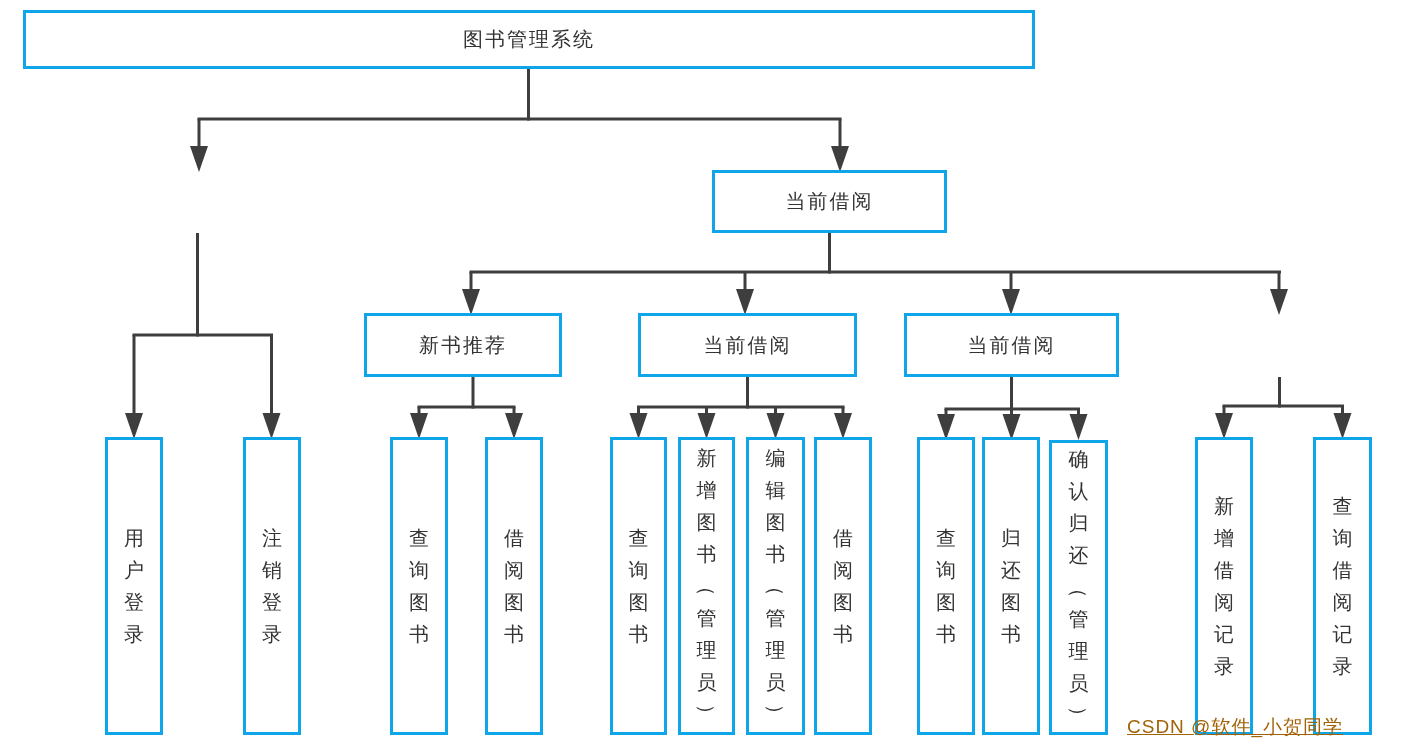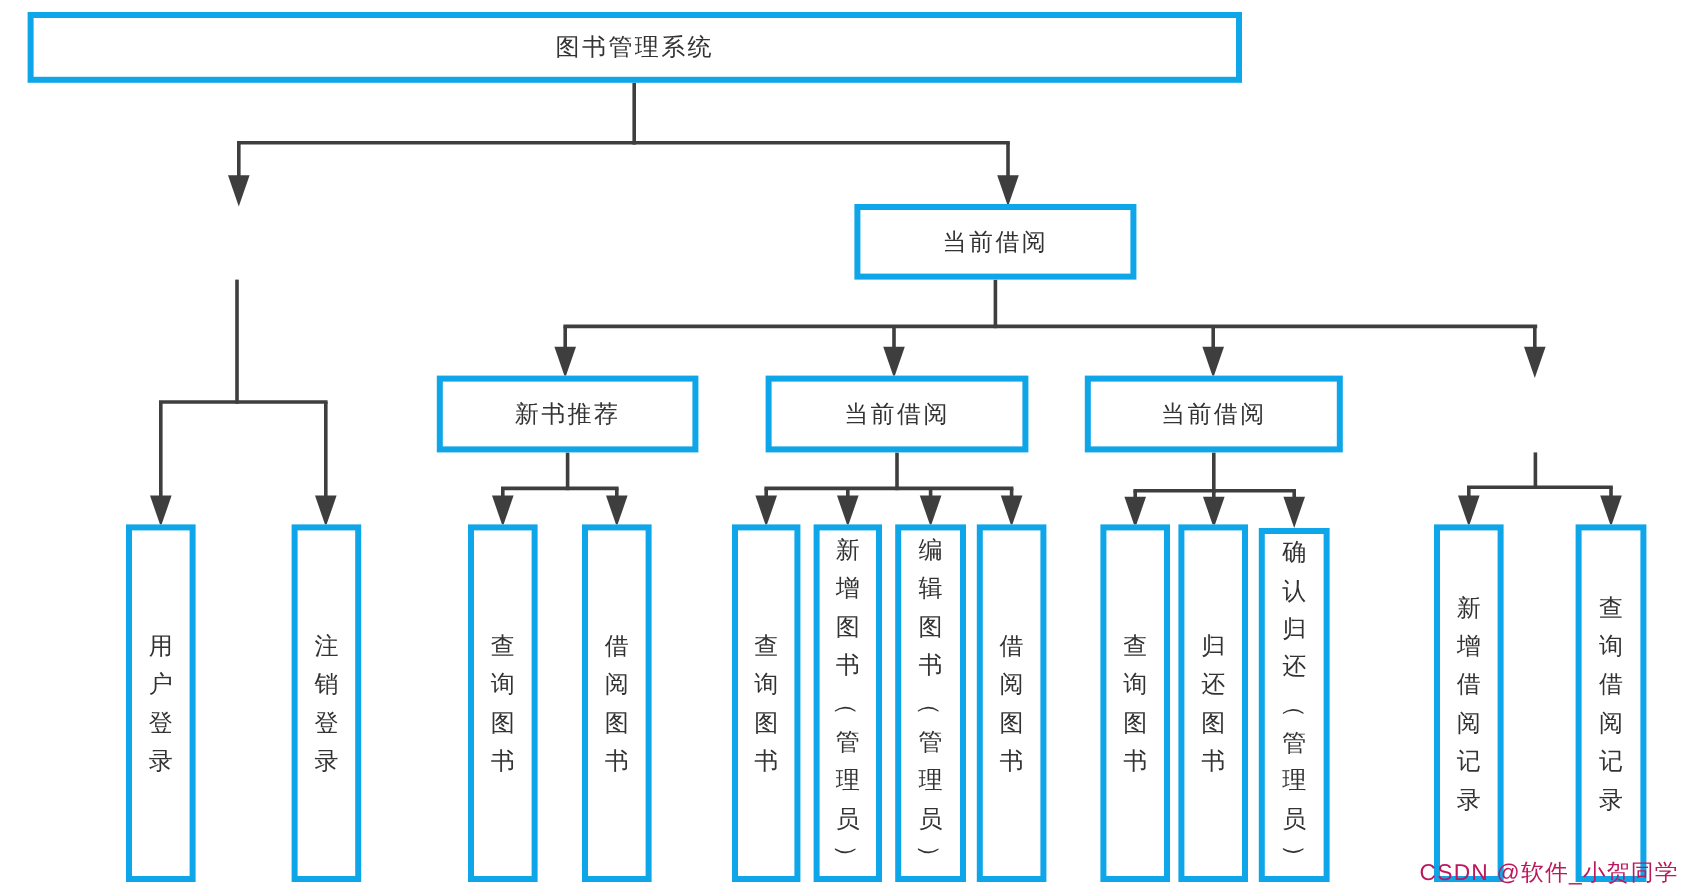--- a/index.html
+++ b/index.html
@@ -2,30 +2,30 @@
 <html><head>
 <meta charset="utf-8">
 <style>
   html,body{margin:0;padding:0;background:#fff;}
   #canvas{
     position:relative;width:1405px;height:747px;background:#ffffff;overflow:hidden;
     font-family:"Liberation Sans","DejaVu Sans",sans-serif;
   }
   #wires{position:absolute;left:0;top:0;width:1405px;height:747px;}
   .box{
-    position:absolute;background:#ffffff;border:5px solid #0ea5e9;box-sizing:border-box;
+    position:absolute;background:#ffffff;border:3px solid #0ea5e9;box-sizing:border-box;
     display:flex;align-items:center;justify-content:center;
     font-size:20px;color:#333333;letter-spacing:2px;white-space:nowrap;
   }
   .leaf{flex-direction:column;letter-spacing:0;}
   .vch{height:32px;width:100%;display:flex;align-items:center;justify-content:center;font-size:20px;color:#333333;}
   .vch.rot{transform:rotate(90deg);}
   #watermark{
-    position:absolute;left:1183px;top:714px;width:220px;
-    font-size:19px;color:#be185d;letter-spacing:1px;white-space:nowrap;
+    position:absolute;left:1127px;top:714px;width:220px;
+    font-size:19px;color:#a16207;letter-spacing:1px;white-space:nowrap;text-decoration:underline;
   }
 </style>
 </head>
 <body>
 
 <div id="canvas">
 
   <svg id="wires" viewBox="0 0 1405 747" xmlns="http://www.w3.org/2000/svg">
 
     <g stroke="#3e3e3e" stroke-width="3" fill="#3e3e3e">
@@ -99,21 +99,21 @@
         <polygon points="1215,413 1233,413 1224,439" stroke="none"></polygon>
       <line x1="1342.5" y1="406" x2="1342.5" y2="419"></line>
         <polygon points="1333.5,413 1351.5,413 1342.5,439" stroke="none"></polygon>
     </g>
   </svg>
 
   <div class="box" style="left:23px;top:10px;width:1012px;height:59px;">图书管理系统</div>
 
   <div class="box" style="left:712px;top:170px;width:235px;height:63px;">当前借阅</div>
 
-  <div class="box" style="left:364px;top:313px;width:218px;height:64px;">新书推荐</div>
+  <div class="box" style="left:364px;top:313px;width:198px;height:64px;">新书推荐</div>
   <div class="box" style="left:638px;top:313px;width:219px;height:64px;">当前借阅</div>
   <div class="box" style="left:904px;top:313px;width:215px;height:64px;">当前借阅</div>
 
   <div class="box leaf" style="left:105px;top:437px;width:58px;height:298px;">
       <span class="vch">用</span>
       <span class="vch">户</span>
       <span class="vch">登</span>
       <span class="vch">录</span>
     </div>
   <div class="box leaf" style="left:243px;top:437px;width:58px;height:298px;">

